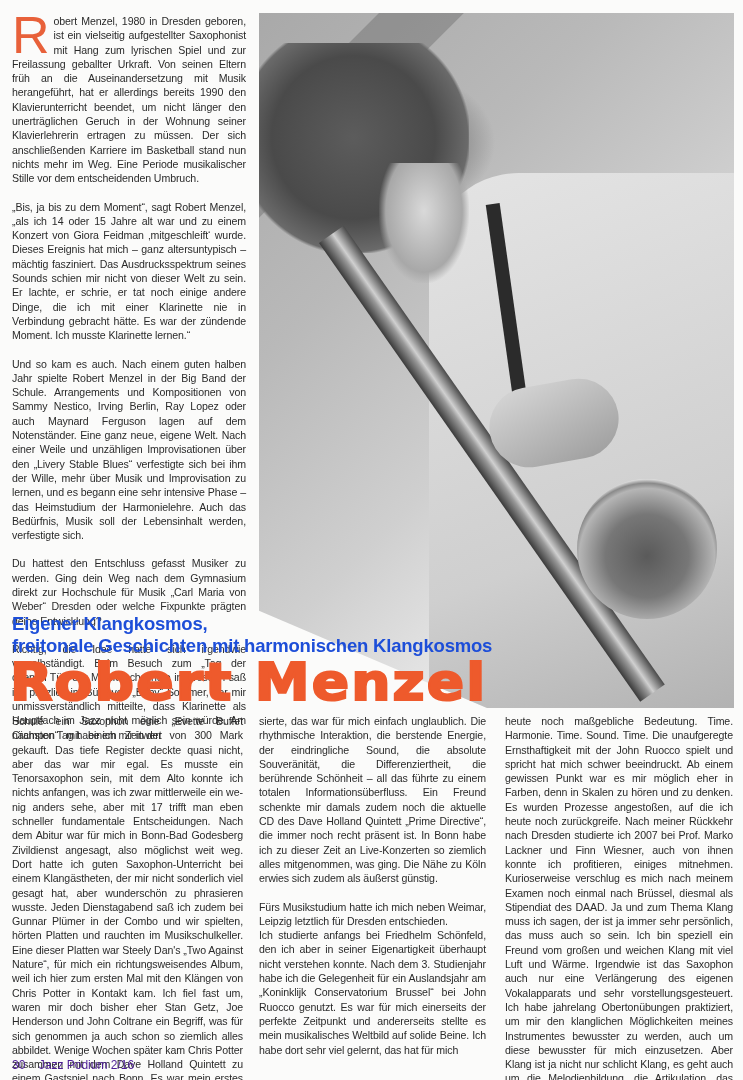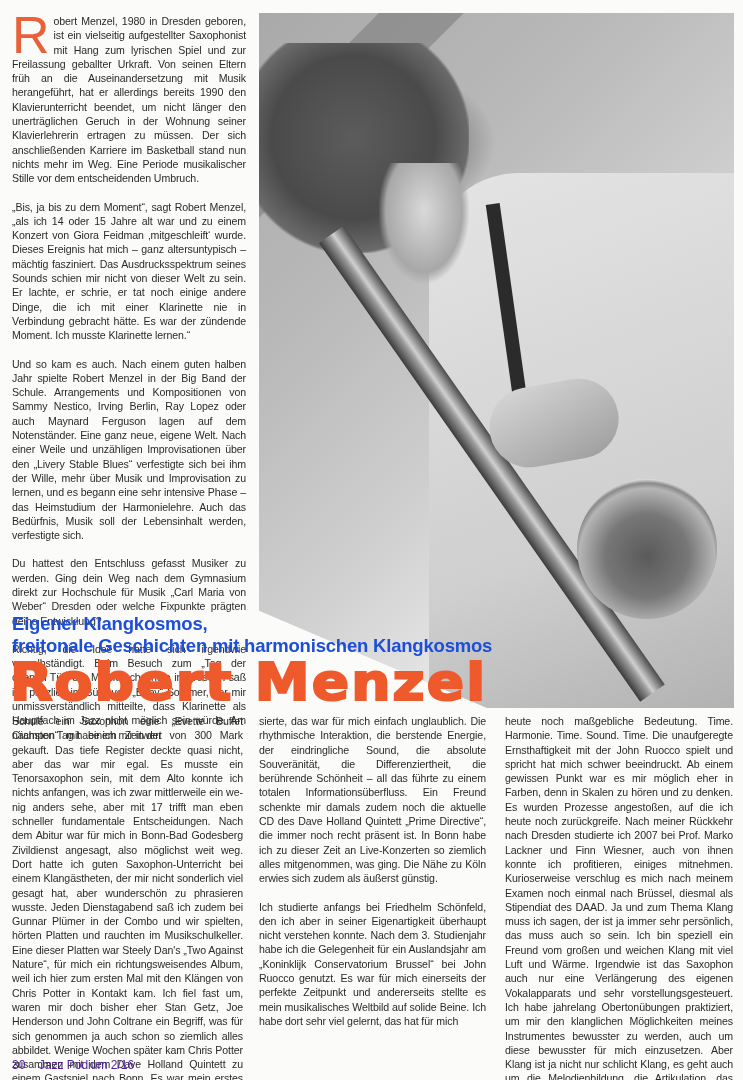--- a/index.html
+++ b/index.html
@@ -127,20 +127,21 @@
 </div>
 
 <div class="headline">Robert Menzel</div>
 
 <div class="col" id="col-b1">
   <p>Schule ein Saxophon eine „Evette Buffet Crampon“ mit einem Zeitwert von 300 Mark gekauft. Das tiefe Register deckte quasi nicht, aber das war mir egal. Es musste ein Tenorsaxophon sein, mit dem Alto konnte ich nichts anfangen, was ich zwar mittlerweile ein we­nig anders sehe, aber mit 17 trifft man eben schneller fundamentale Entscheidungen. Nach dem Abitur war für mich in Bonn-Bad Godesberg Zivildienst angesagt, also möglichst weit weg. Dort hatte ich guten Saxo­phon-Unterricht bei einem Klangästheten, der mir nicht sonderlich viel gesagt hat, aber wunderschön zu phrasieren wusste. Jeden Dienstagabend saß ich zu­dem bei Gunnar Plümer in der Combo und wir spiel­ten, hörten Platten und rauchten im Musikschulkeller. Eine dieser Platten war Steely Dan's „Two Against Na­ture“, für mich ein richtungsweisendes Album, weil ich hier zum ersten Mal mit den Klängen von Chris Potter in Kontakt kam. Ich fiel fast um, waren mir doch bisher eher Stan Getz, Joe Henderson und John Coltrane ein Begriff, was für sich genommen ja auch schon so ziemlich alles abbildet. Wenige Wochen spä­ter kam Chris Potter zusammen mit dem Dave Holland Quintett zu einem Gastspiel nach Bonn. Es war mein erstes Contemporary Jazz Konzert überhaupt. Das war am 19.07.2000 und ich habe für das Konzert 42,30 DM Eintritt bezahlt. Was ich da erlebte, was da pas­</p>
 </div>
 
 <div class="col" id="col-b2">
   <p>sierte, das war für mich einfach unglaublich. Die rhythmische Interaktion, die berstende Energie, der eindringliche Sound, die absolute Souveränität, die Differenziertheit, die berührende Schönheit – all das führte zu einem totalen Informationsüberfluss. Ein Freund schenkte mir damals zudem noch die aktuelle CD des Dave Holland Quintett „Prime Directive“, die immer noch recht präsent ist. In Bonn habe ich zu die­ser Zeit an Live-Konzerten so ziemlich alles mitge­nommen, was ging. Die Nähe zu Köln erwies sich zu­dem als äußerst günstig.</p>
+  <p class="tight">Fürs Musikstudium hatte ich mich neben Weimar, Leipzig letztlich für Dresden entschieden.</p>
   <p>Ich studierte anfangs bei Friedhelm Schönfeld, den ich aber in seiner Eigenartigkeit überhaupt nicht verste­hen konnte. Nach dem 3. Studienjahr habe ich die Ge­legenheit für ein Auslandsjahr am „Koninklijk Conser­vatorium Brussel“ bei John Ruocco genutzt. Es war für mich einerseits der perfekte Zeitpunkt und anderer­seits stellte es mein musikalisches Weltbild auf solide Beine. Ich habe dort sehr viel gelernt, das hat für mich</p>
 </div>
 
 <div class="col" id="col-b3">
   <p>heute noch maßgebliche Bedeutung. Time. Harmonie. Time. Sound. Time. Die unaufgeregte Ernsthaftigkeit mit der John Ruocco spielt und spricht hat mich schwer beeindruckt. Ab einem gewissen Punkt war es mir möglich eher in Farben, denn in Skalen zu hören und zu denken. Es wurden Prozesse angestoßen, auf die ich heute noch zurückgreife. Nach meiner Rück­kehr nach Dresden studierte ich 2007 bei Prof. Marko Lackner und Finn Wiesner, auch von ihnen konnte ich profitieren, einiges mitnehmen. Kurioserweise ver­schlug es mich nach meinem Examen noch einmal nach Brüssel, diesmal als Stipendiat des DAAD. Ja und zum Thema Klang muss ich sagen, der ist ja immer sehr persönlich, das muss auch so sein. Ich bin spezi­ell ein Freund vom großen und weichen Klang mit viel Luft und Wärme. Irgendwie ist das Saxophon auch nur eine Verlängerung des eigenen Vokalapparats und sehr vorstellungsgesteuert. Ich habe jahrelang Ober­tonübungen praktiziert, um mir den klanglichen Mög­lichkeiten meines Instrumentes bewusster zu werden, auch um diese bewusster für mich einzusetzen. Aber Klang ist ja nicht nur schlicht Klang, es geht auch um die Melodienbildung, die Artikulation, das Timing; all das wirkt ja unmittelbar in den Gesamtklang, den Sound, mit hinein. Und das entwickelt sich auch im­mer weiter.</p>
 </div>
 
 <div class="footer">
   <span>30</span>
   <span>Jazz Podium 2/16</span>

